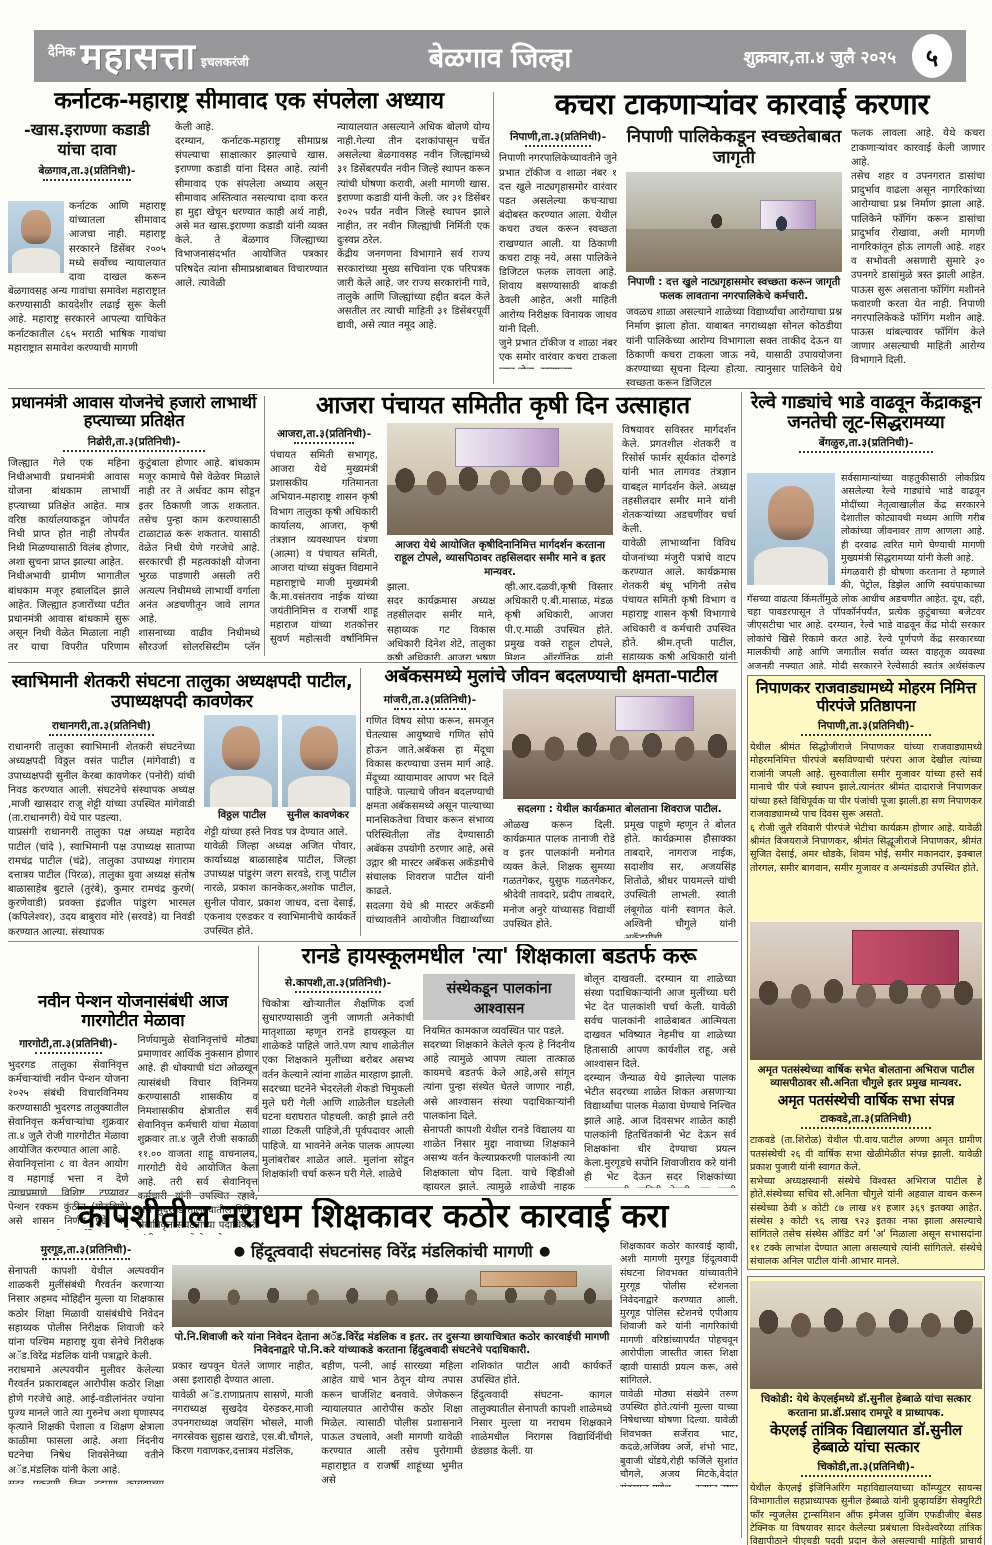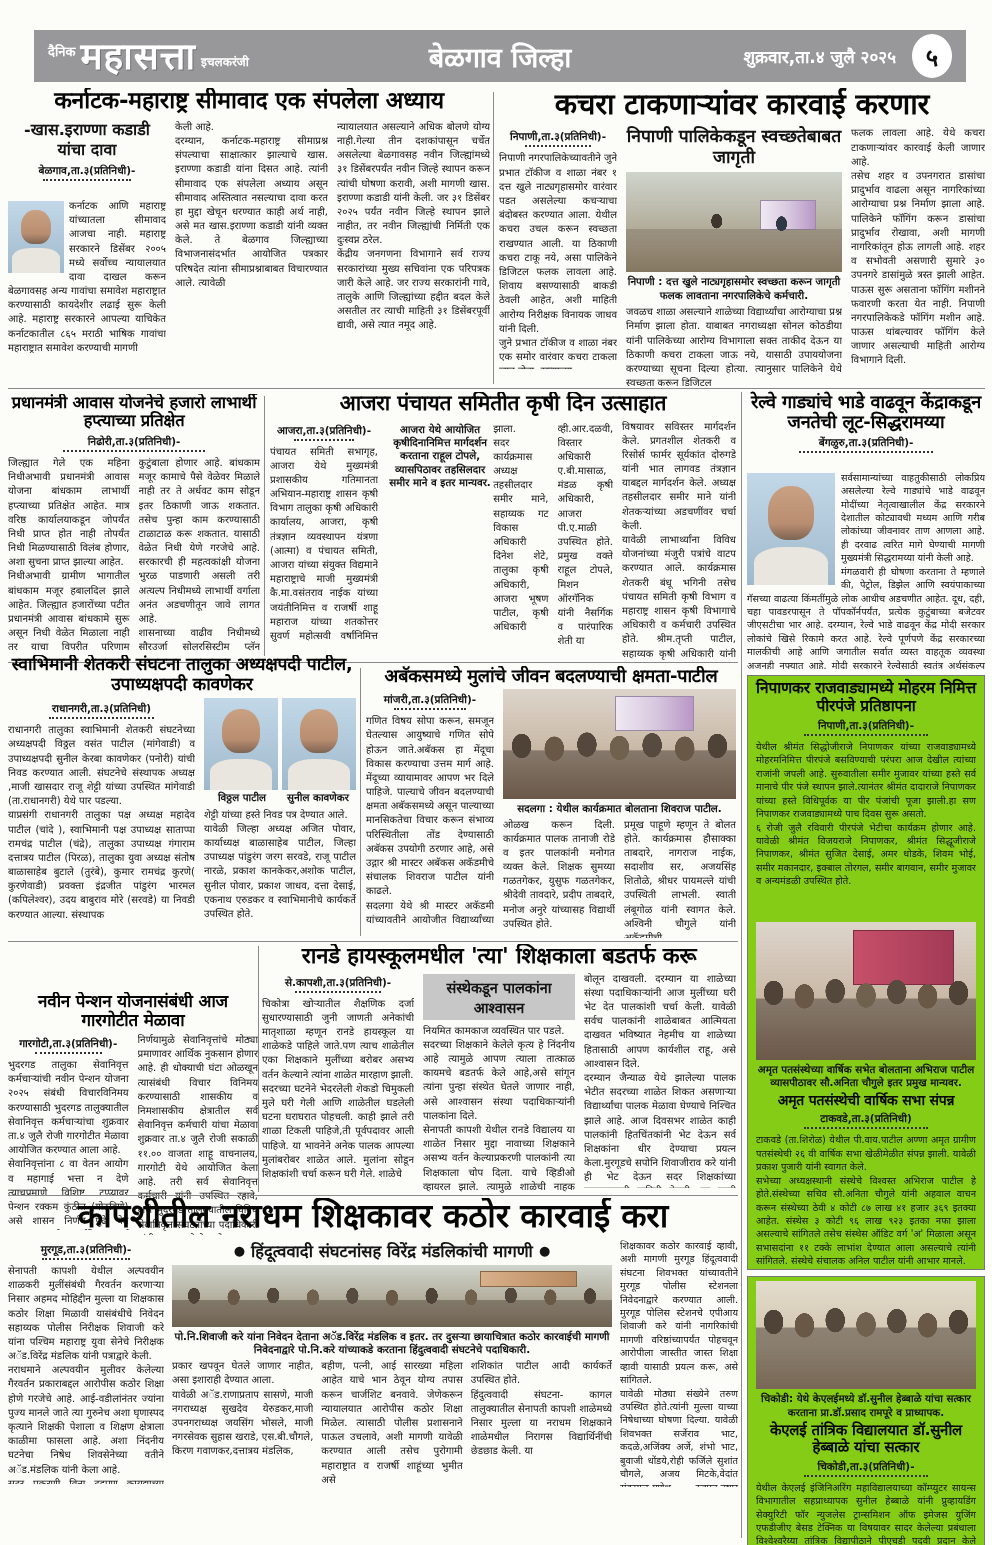--- a/index.html
+++ b/index.html
@@ -70,33 +70,33 @@
   .a2 .hl{font-size:29px;}
   .a2 .subhead-big{font-size:17.5px;margin-bottom:4px;}
   .a2 .cols{margin-top:6px;}
 
   
   .a3{left:8px;top:394px;width:252px;height:262px;}
   .a3 .hl{font-size:16.5px;}
 
   
   .a4{left:270px;top:392px;width:466px;height:268px;}
-  .a4 .hl{font-size:21px;}
+  .a4 .hl{font-size:24px;}
 
   
   .rail{position:absolute;left:747px;top:392px;width:238px;}
-  .railbox{border:1px solid #777;padding:4px 8px;margin-top:6px;background:#84cc16;}
+  .railbox{border:1px solid #777;padding:4px 2px;margin-top:6px;background:#fef9c3;}
   .a5 .hl{font-size:18px;}
   .a5 .ph-float{float:left;width:88px;height:112px;margin:2px 6px 2px 0;}
   .a8 .hl{font-size:15.5px;}
   .a11 .hl{font-size:14px;margin-top:3px;}
   .a13 .hl{font-size:15px;margin-top:3px;}
 
   
-  .a6{left:8px;top:655px;width:348px;height:268px;}
+  .a6{left:8px;top:672px;width:348px;height:268px;}
   .a6 .hl{font-size:17.5px;}
   .a6 .right-side{width:152px;display:flex;flex-direction:column;}
   .a6 .pics{display:flex;gap:4px;}
   .a6 .pics .ph{width:74px;height:92px;}
   .a6 .piccaps{display:flex;}
   .a6 .piccaps .cap{flex:1;margin-top:1px;}
 
   
   .a7{left:366px;top:666px;width:370px;height:272px;}
   .a7 .hl{font-size:18px;}
@@ -199,21 +199,21 @@
   <div class="vr" style="left:264px;top:396px;height:260px;"></div>
 
   <div class="art a4">
     <div class="hl">आजरा पंचायत समितीत कृषी दिन उत्साहात</div>
     <div class="cols" style="margin-top:4px;">
       <div style="width:108px;flex:none;">
         <div class="dl">आजरा,ता.३(प्रतिनिधी)-</div>
         <div class="dots"></div>
         <div class="bt" style="height:198px;">पंचायत समिती सभागृह, आजरा येथे मुख्यमंत्री प्रशासकीय गतिमानता अभियान-महाराष्ट्र शासन कृषी विभाग तालुका कृषी अधिकारी कार्यालय, आजरा, कृषी तंत्रज्ञान व्यवस्थापन यंत्रणा (आत्मा) व पंचायत समिती, आजरा यांच्या संयुक्त विद्यमाने महाराष्ट्राचे माजी मुख्यमंत्री कै.मा.वसंतराव नाईक यांच्या जयंतीनिमित्त व राजर्षी शाहू महाराज यांच्या शतकोत्तर सुवर्ण महोत्सवी वर्षांनिमित्त कृषी दिन व हेक्टरी १२५ टन ऊस उत्पादकता वाढ अभियान शुभारंभ कार्यक्रम संपन्न</div>
       </div>
-      <div style="width:226px;flex:none;display:flex;flex-direction:row;">
+      <div style="width:226px;flex:none;display:flex;flex-direction:column;">
         <div class="ph ph-hall" style="height:112px;">
           <span class="banner" style="left:30%;width:46%;top:5%;height:34%;"></span>
           <span class="people"></span>
         </div>
         <div class="cap">आजरा येथे आयोजित कृषीदिनानिमित्त मार्गदर्शन करताना राहूल टोपले, व्यासपिठावर तहसिलदार समीर माने व  इतर मान्यवर.</div>
         <div class="cols" style="flex:1;margin-top:2px;">
           <div class="bt" style="flex:1;">झाला.
 सदर कार्यक्रमास अध्यक्ष तहसीलदार समीर माने, सहाय्यक गट विकास अधिकारी दिनेश शेटे, तालुका कृषी अधिकारी, आजरा भूषण पाटील, कृषी अधिकारी</div>
           <div class="bt" style="flex:1;">व्ही.आर.दळवी,कृषी विस्तार अधिकारी ए.बी.मासाळ, मंडळ कृषी अधिकारी, आजरा पी.ए.माळी उपस्थित होते. प्रमुख वक्ते राहूल टोपले, मिशन ऑरगॅनिक यांनी नैसर्गिक व पारंपारिक शेती या</div>
         </div>

